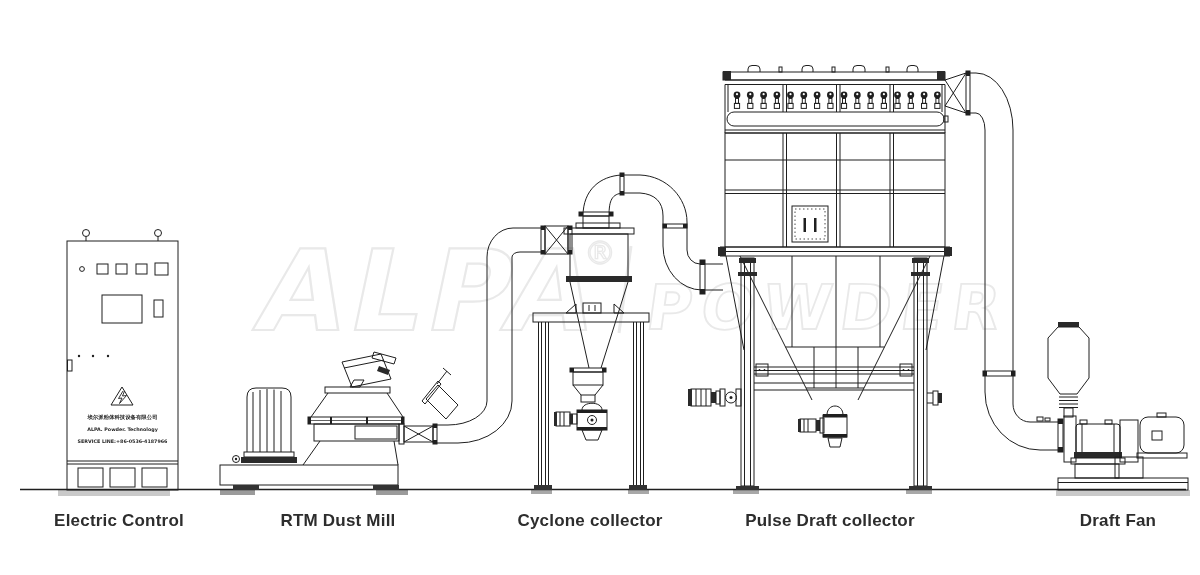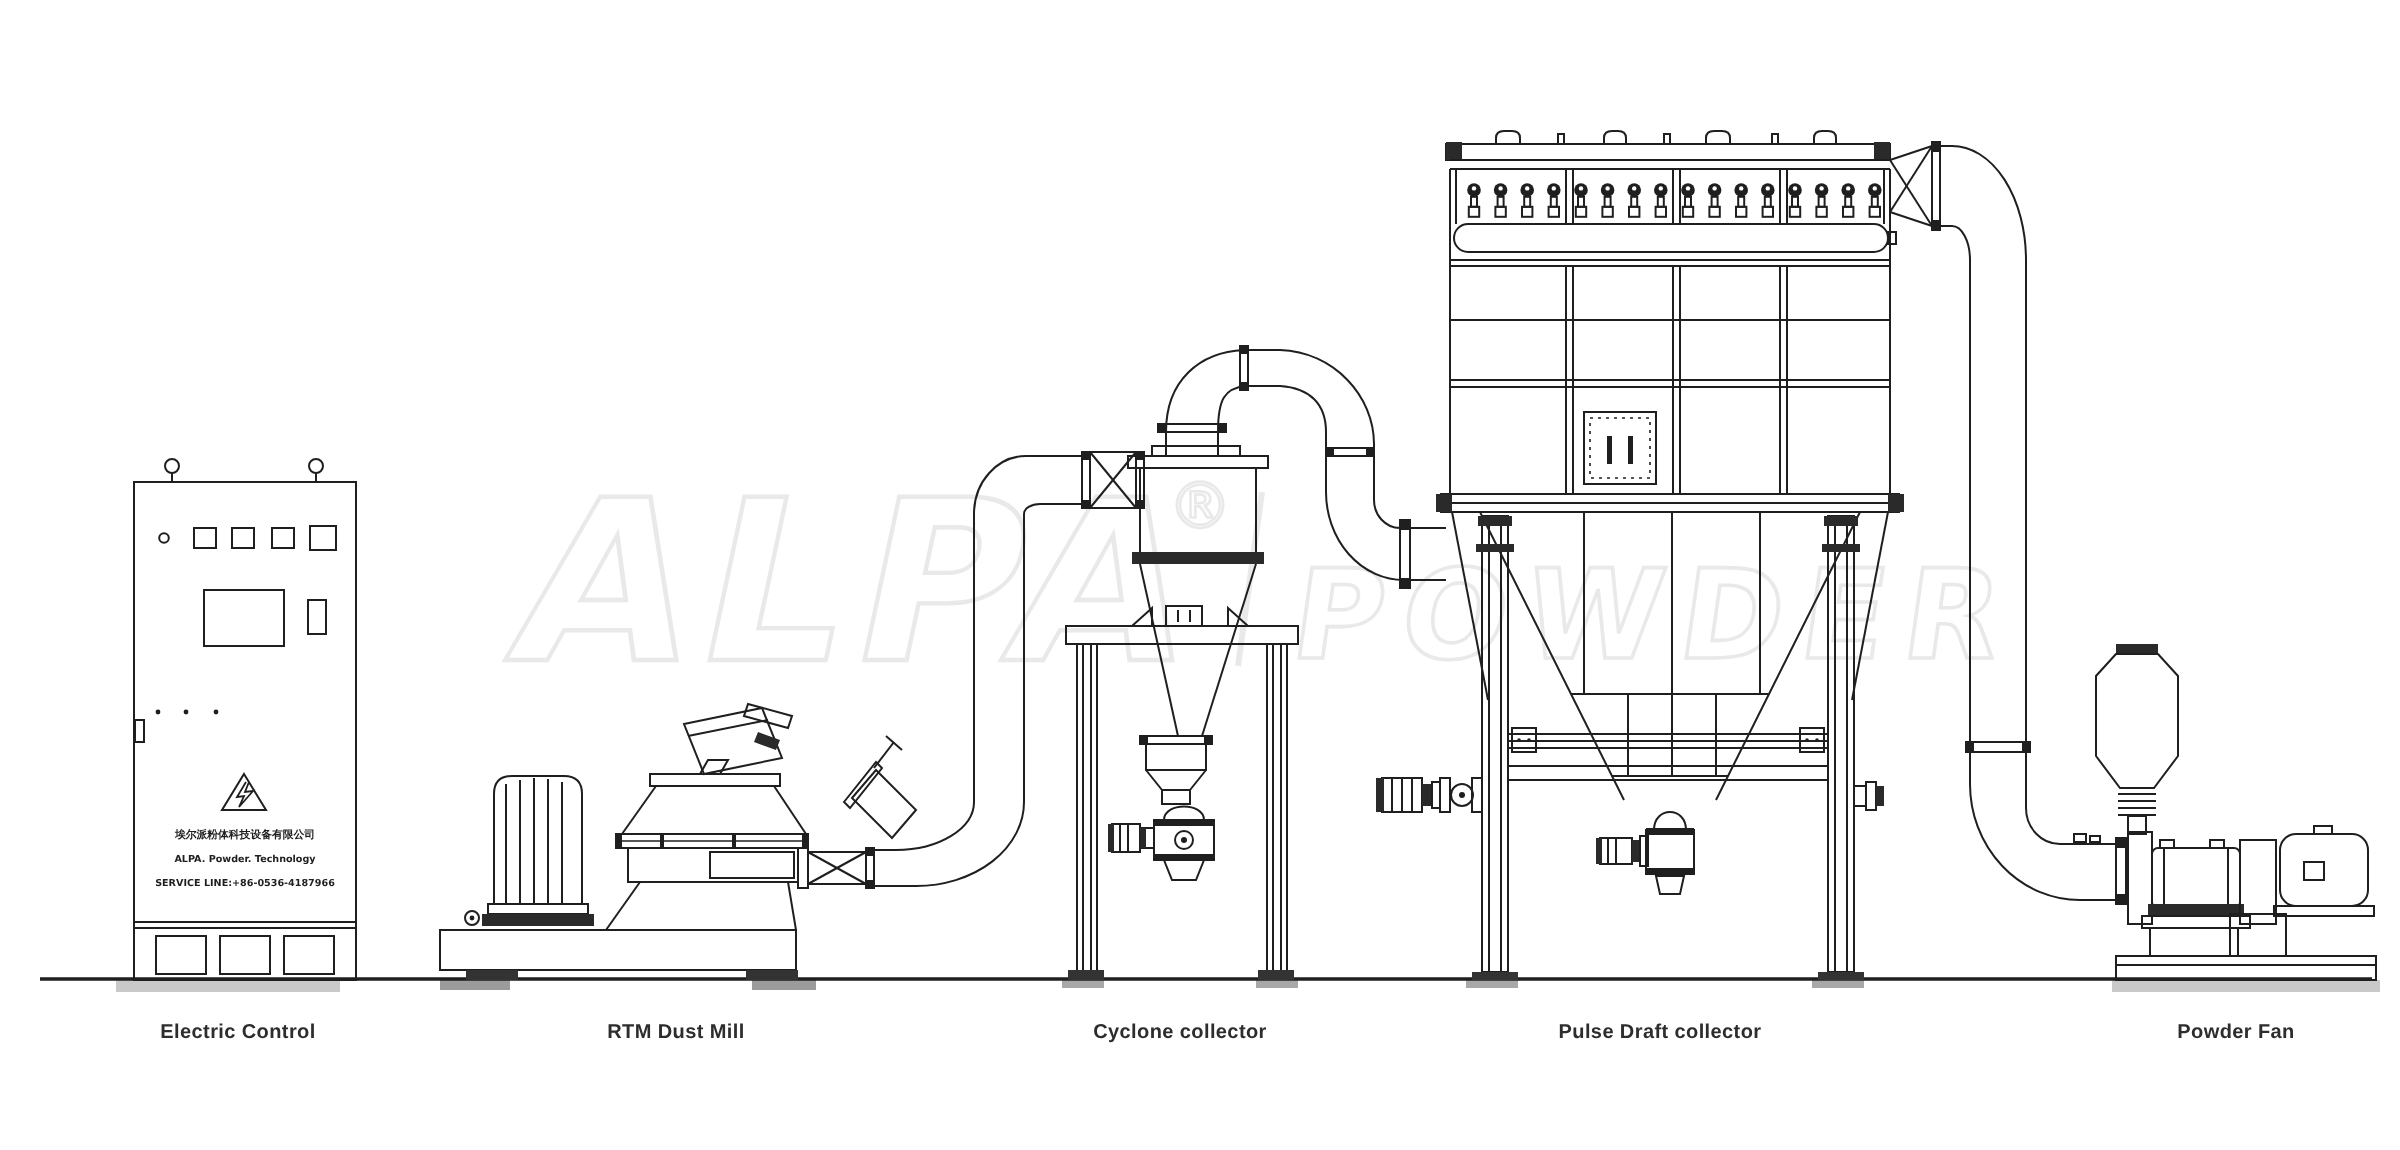--- a/index.html
+++ b/index.html
@@ -3,21 +3,21 @@
 <meta charset="utf-8">
 <style>
   html,body{margin:0;padding:0;background:#ffffff;}
   #canvas{
     position:relative;width:1200px;height:575px;background:#ffffff;
     font-family:"Liberation Sans",sans-serif;overflow:hidden;
   }
   #canvas svg{position:absolute;left:0;top:0;}
   .eq-label{
     position:absolute;top:511px;transform:translateX(-50%);
-    font-size:10px;font-weight:bold;color:#2d2d2d;letter-spacing:0.2px;
+    font-size:17px;font-weight:bold;color:#2d2d2d;letter-spacing:0.2px;
     white-space:nowrap;
   }
 </style>
 </head>
 <body>
 
 <div id="canvas">
 
 <svg width="1200" height="575" viewBox="0 0 1200 575" fill="none" stroke="#1f1f1f" stroke-width="1">
 
@@ -467,15 +467,15 @@
     </g>
     <rect x="1058" y="478" width="130" height="12"></rect>
     <line x1="1058" y1="482.5" x2="1188" y2="482.5"></line>
   </g>
 </svg>
 
 <div class="eq-label" style="left:119px">Electric Control</div>
 <div class="eq-label" style="left:338px">RTM Dust Mill</div>
 <div class="eq-label" style="left:590px">Cyclone collector</div>
 <div class="eq-label" style="left:830px">Pulse Draft collector</div>
-<div class="eq-label" style="left:1118px">Powder Fan</div>
+<div class="eq-label" style="left:1118px">Draft Fan</div>
 
 </div>
 
 </body></html>

